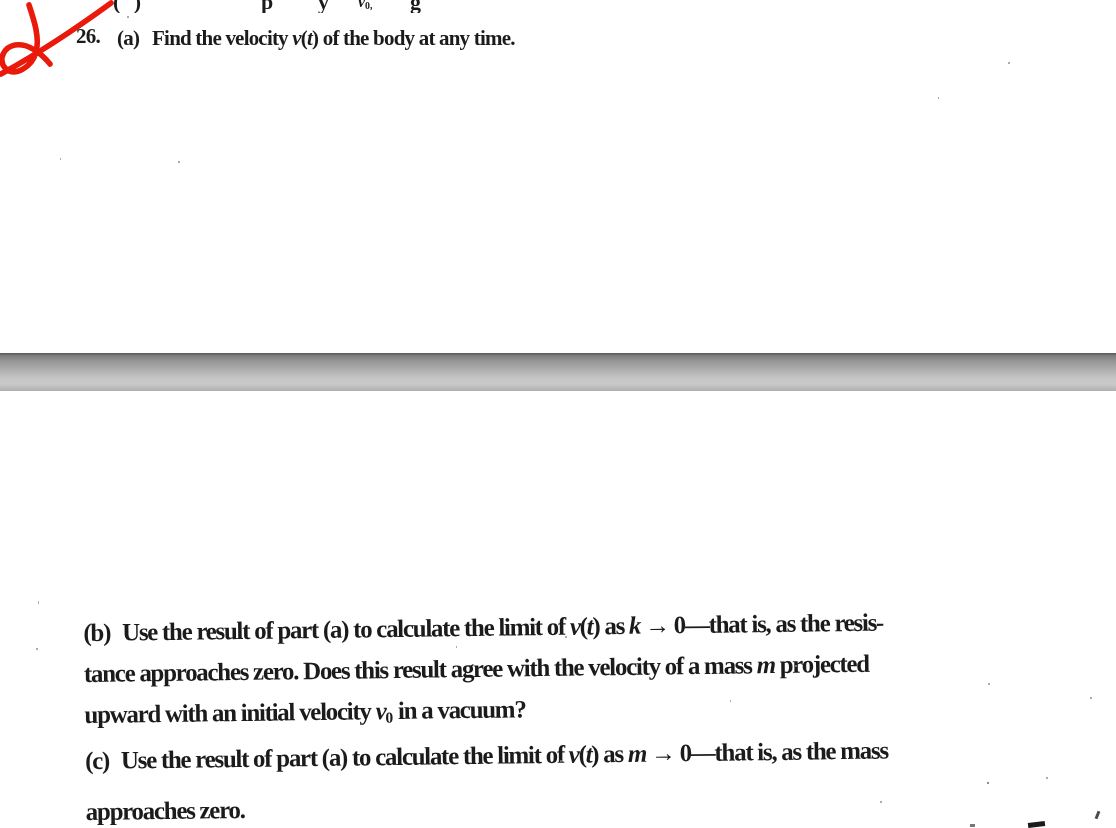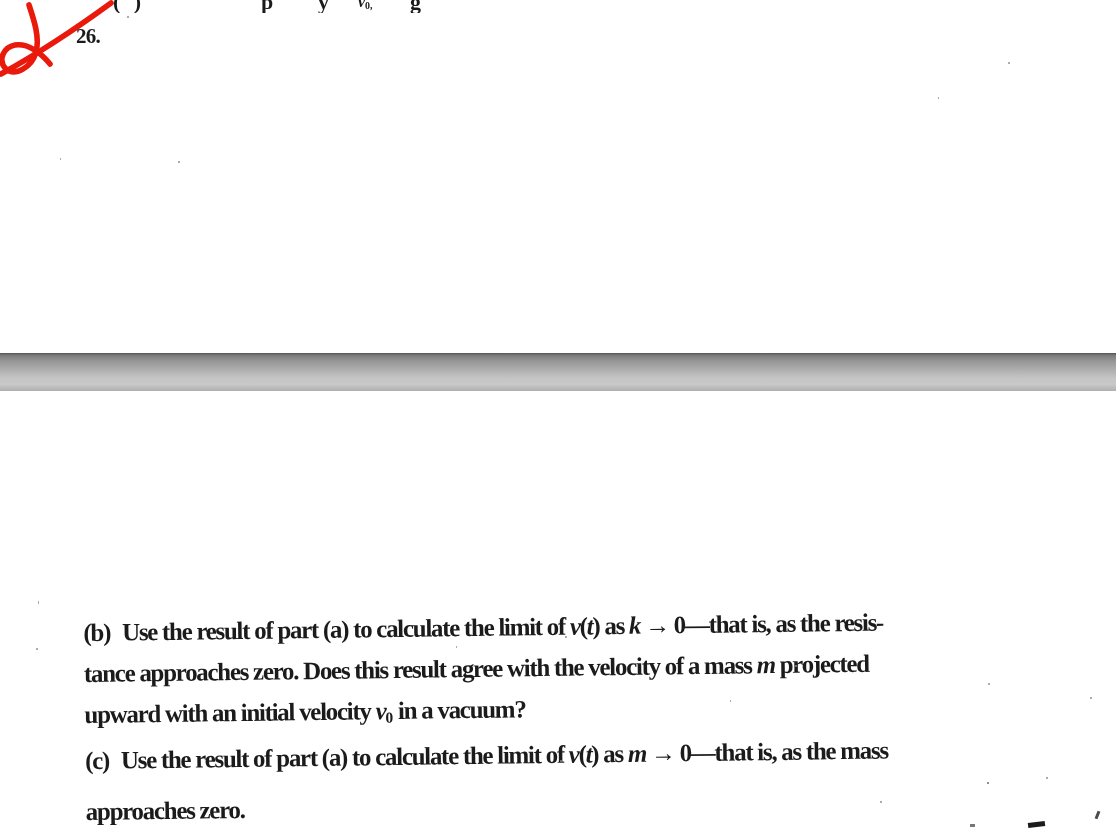--- a/index.html
+++ b/index.html
@@ -87,20 +87,23 @@
   <span class="frag frag-g"><span>g</span></span>
 </div>
 
 <svg class="redmark" width="136" height="94" viewBox="0 0 136 94">
   <path d="M1 74 C 32 57, 74 30, 111 3" fill="none" stroke="#e9190c" stroke-width="5.6" stroke-linecap="round"></path>
   <path d="M29 5 C 34 20, 40 38, 36 52 C 32 67, 15 77, 6 69 C -3 60, 4 47, 15 45 C 28 43, 41 53, 50 64" fill="none" stroke="#e9190c" stroke-width="5.6" stroke-linecap="round"></path>
 </svg>
 
 <div class="prob">
   <span class="num">26.</span>
+  <div class="pline pa">
+    <span class="pa-label">(a)</span><span><span>Find the velocity </span><span class="it">v</span><span>(</span><span class="it">t</span><span>) of the body at any time.</span></span>
+  </div>
 </div>
 
 <div class="band"></div>
 
 <div class="bottom">
   <div class="bline">
     <span class="bl-label">(b)</span><span><span>Use the result of part (a) to calculate the limit of </span><span class="it">v</span><span>(</span><span class="it">t</span><span>) as </span><span class="it">k</span><span> → 0—that is, as the resis-</span></span>
   </div>
   <div class="bline"><span>tance approaches zero. Does this result agree with the velocity of a mass </span><span class="it">m</span><span> projected</span></div>
   <div class="bline"><span>upward with an initial velocity </span><span class="it">v</span><span class="sb">0</span><span> in a vacuum?</span></div>

